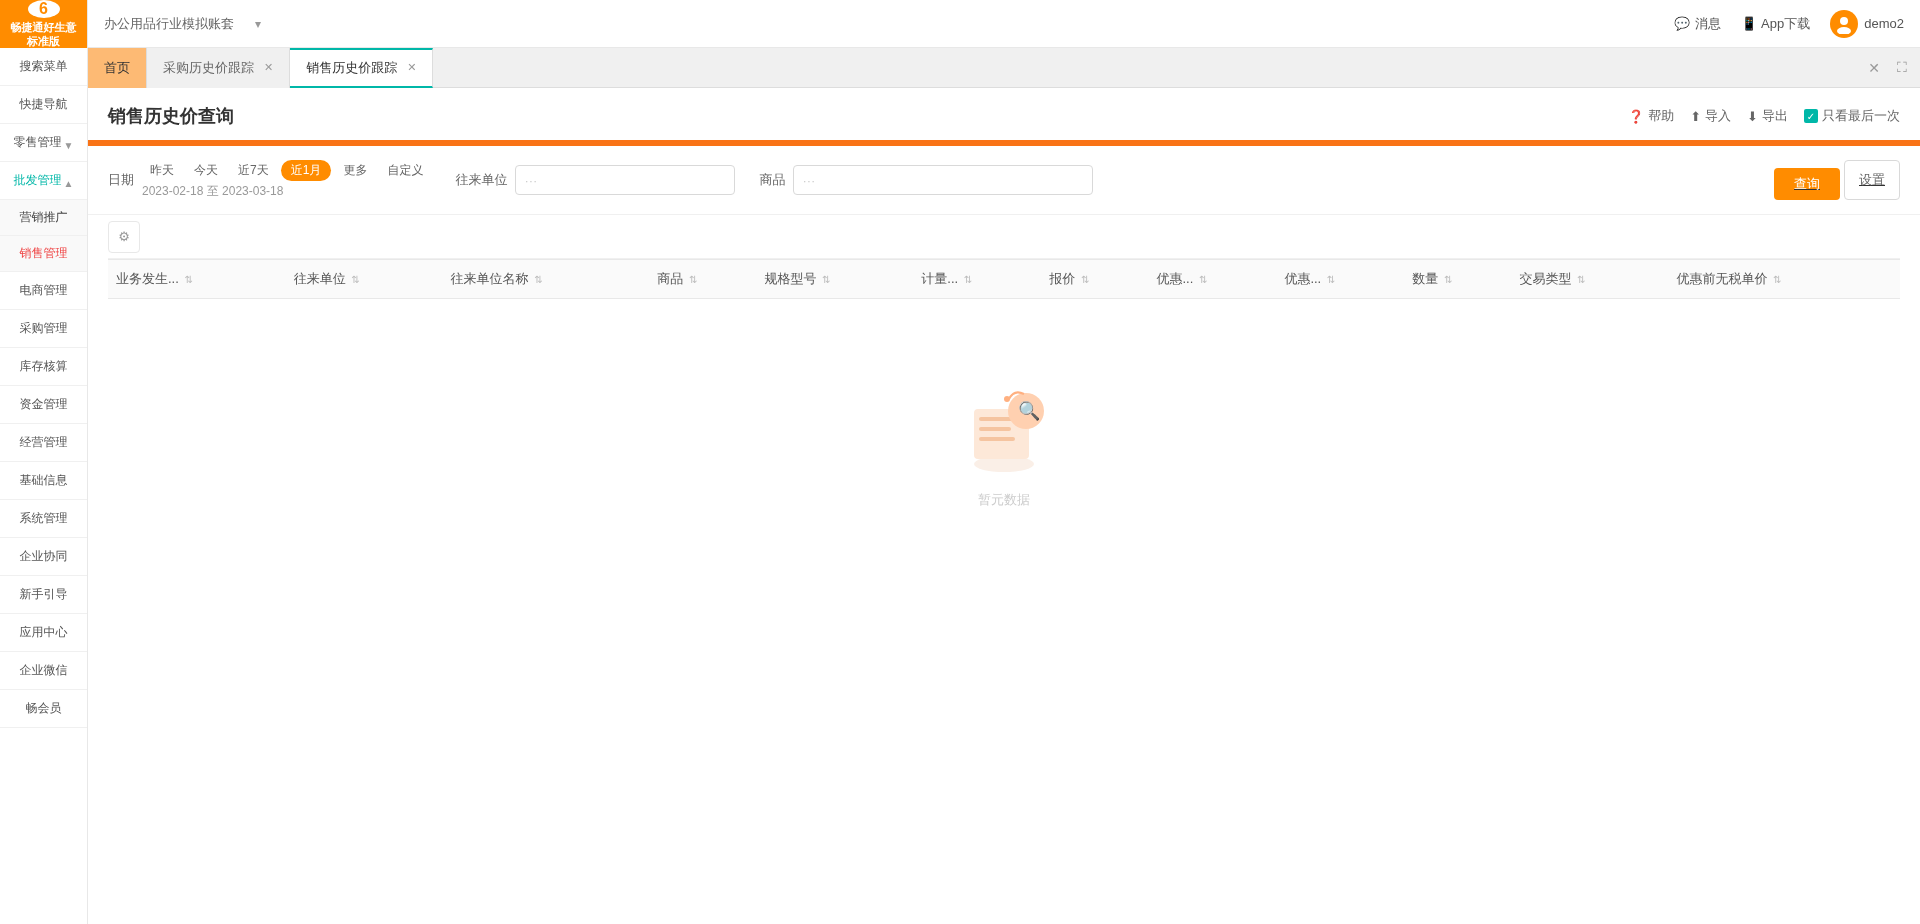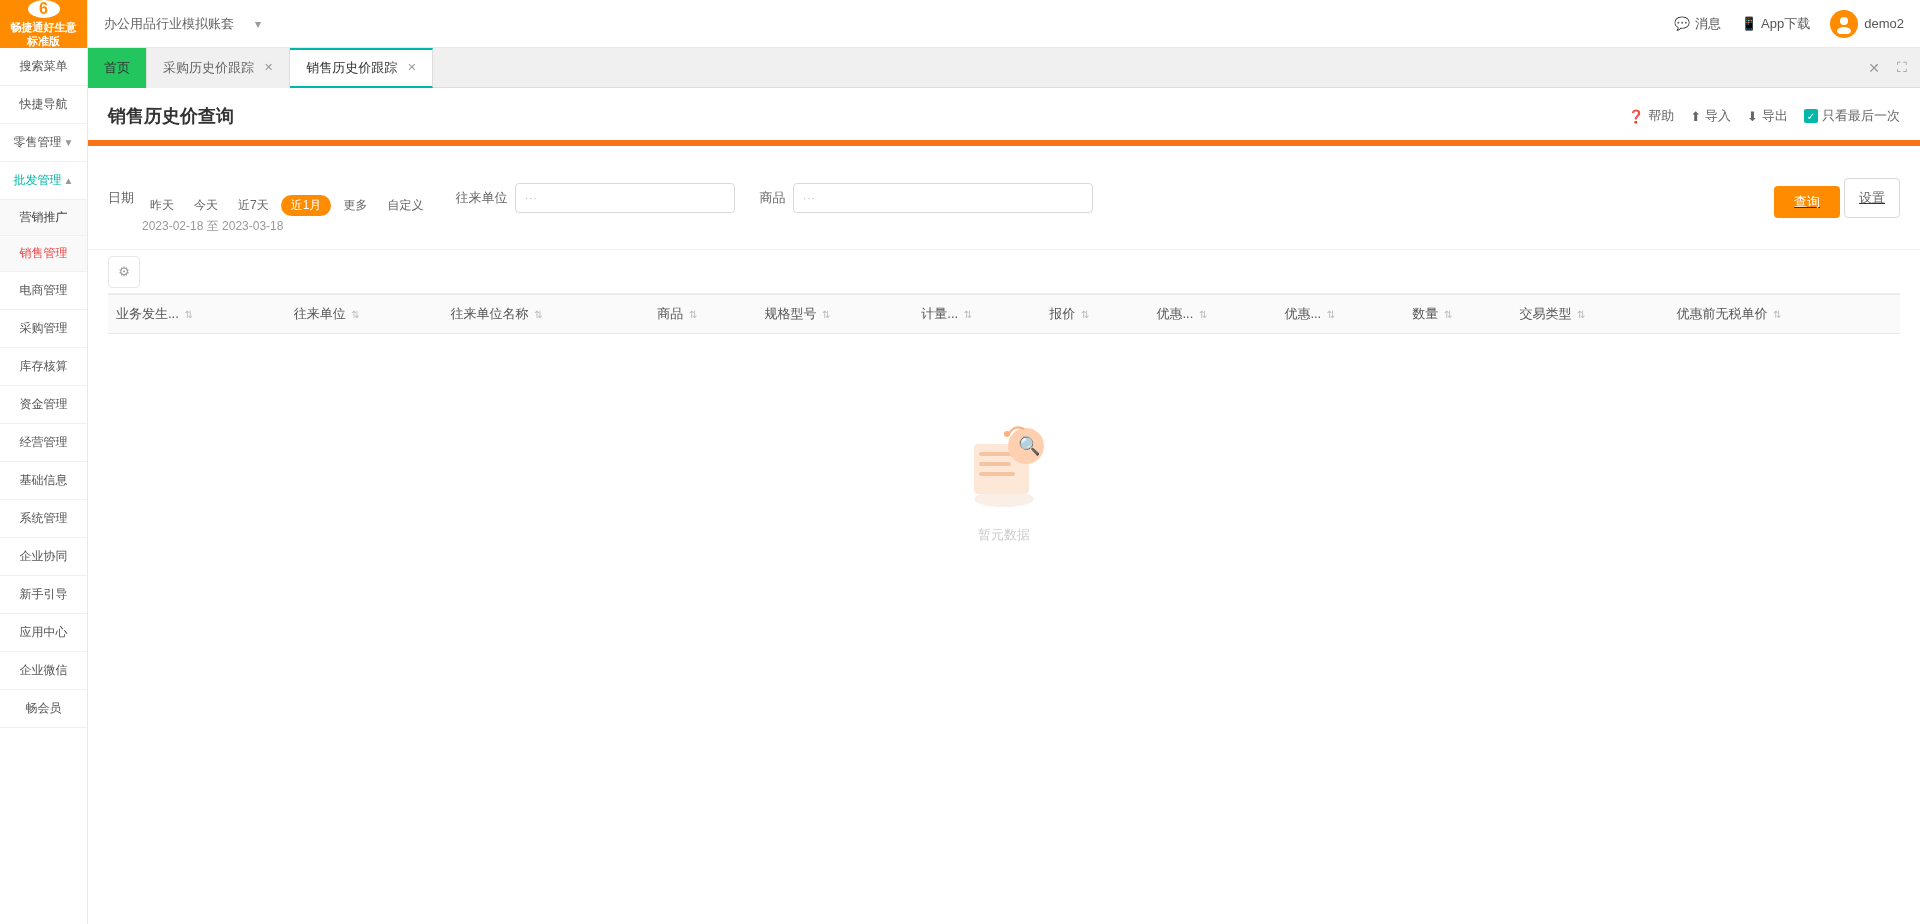--- a/index.html
+++ b/index.html
@@ -3,41 +3,41 @@
   <meta charset="utf-8">
   <style>
     * { margin: 0; padding: 0; box-sizing: border-box; }
     body { font-family: 'Microsoft YaHei', Arial, sans-serif; font-size: 13px; background: #f5f5f5; color: #333; width: 1920px; height: 924px; overflow: hidden; display: flex; }
 
     
     .sidebar { width: 88px; background: #fff; display: flex; flex-direction: column; border-right: 1px solid #e8e8e8; height: 924px; }
     .sidebar-logo { height: 48px; background: #ff8c00; display: flex; align-items: center; justify-content: center; flex-direction: column; padding: 4px; }
     .sidebar-logo-text { color: #fff; font-size: 11px; font-weight: bold; text-align: center; line-height: 1.3; }
     .sidebar-item { padding: 10px 4px; text-align: center; cursor: pointer; color: #555; font-size: 12px; border-bottom: 1px solid #f0f0f0; transition: color 0.2s; }
-    .sidebar-item.has-arrow { display: flex; align-items: center; justify-content: center; gap: 2px; }
+    .sidebar-item.has-arrow { display: flex; align-items: flex-end; justify-content: center; gap: 2px; }
     .sidebar-sub { background: #f9f9f9; }
     .sidebar-sub .sidebar-item { font-size: 12px; color: #444; padding: 9px 8px; }
     .arrow-icon { font-size: 10px; color: #999; }
 
     
     .main { flex: 1; display: flex; flex-direction: column; height: 924px; }
 
     
     .topbar { height: 48px; background: #fff; display: flex; align-items: center; justify-content: space-between; padding: 0 16px; border-bottom: 1px solid #e8e8e8; }
     .topbar-left { display: flex; align-items: center; gap: 21px; }
     .topbar-title { font-size: 13px; color: #666; }
     .topbar-dropdown { color: #999; font-size: 12px; cursor: pointer; }
     .topbar-right { display: flex; align-items: center; gap: 20px; }
     .topbar-action { display: flex; align-items: center; gap: 4px; color: #555; cursor: pointer; font-size: 13px; }
     .user-avatar { width: 28px; height: 28px; border-radius: 50%; background: #ff8c00; display: flex; align-items: center; justify-content: center; color: #fff; font-size: 11px; }
 
     
     .tabs-bar { height: 40px; background: #f0f0f0; display: flex; align-items: center; border-bottom: 1px solid #ddd; }
     .tab { height: 40px; padding: 0 16px; display: flex; align-items: center; gap: 6px; cursor: pointer; font-size: 13px; color: #666; border-right: 1px solid #ddd; background: #f0f0f0; }
-    .tab.home { background: #22c55e; color: #333; font-weight: 500; justify-content: center; }
+    .tab.home { background: #fdba74; color: #333; font-weight: 500; justify-content: center; }
     .tab.active { background: #fff; color: #333; border-bottom: 2px solid #00b7a8; }
     .tab-close { color: #999; font-size: 11px; cursor: pointer; margin-left: 4px; }
     .tabs-controls { margin-left: auto; display: flex; align-items: center; gap: 8px; padding-right: 8px; }
     .tab-ctrl-btn { width: 20px; height: 20px; display: flex; align-items: center; justify-content: center; cursor: pointer; color: #999; font-size: 14px; }
 
     
     .page-content { flex: 1; background: #fff; overflow: auto; }
 
     
     .page-header { padding: 16px 20px 12px; display: flex; align-items: center; justify-content: space-between; border-bottom: 6px solid #f97316; }
@@ -218,21 +218,21 @@
         <label class="checkbox-label">
           <div class="checkbox-teal"></div>
           <span>只看最后一次</span>
         </label>
       </div>
     </div>
 
     <div class="filter-bar">
       <div class="filter-group">
         <span class="filter-label">日期</span>
-        <div style="display:flex;flex-direction:column;margin-top:35px;">
+        <div style="display:flex;flex-direction:column;">
           <div class="date-buttons">
             <span class="date-btn">昨天</span>
             <span class="date-btn">今天</span>
             <span class="date-btn">近7天</span>
             <span class="date-btn active">近1月</span>
             <span class="date-btn">更多</span>
             <span class="date-btn">自定义</span>
           </div>
           <div class="date-display">2023-02-18 至 2023-03-18</div>
         </div>

